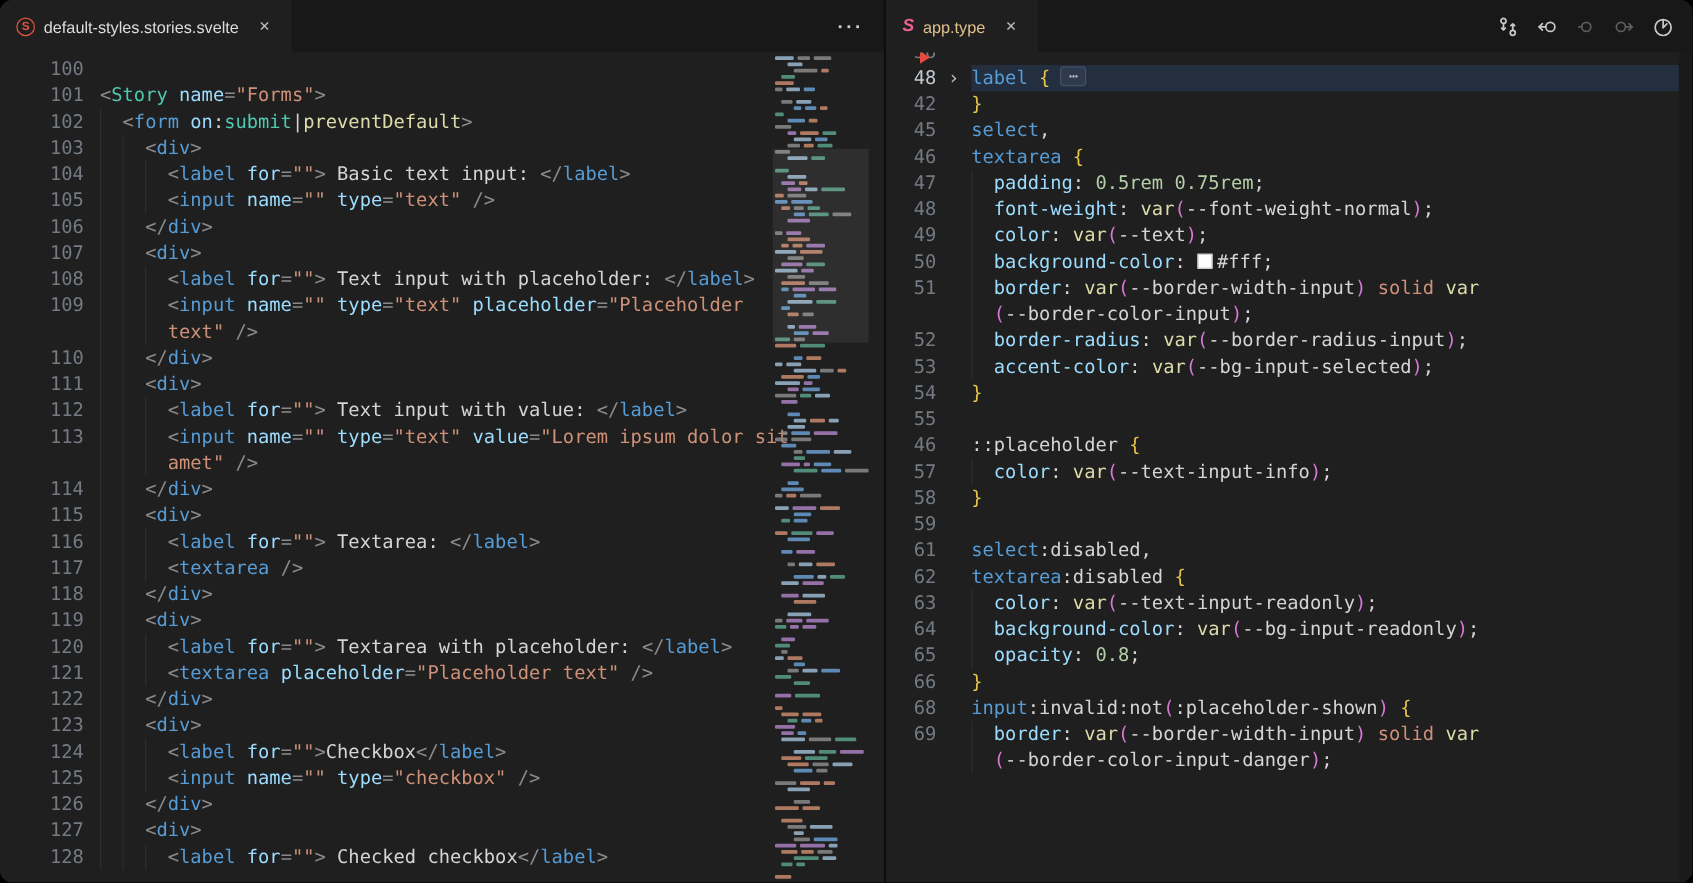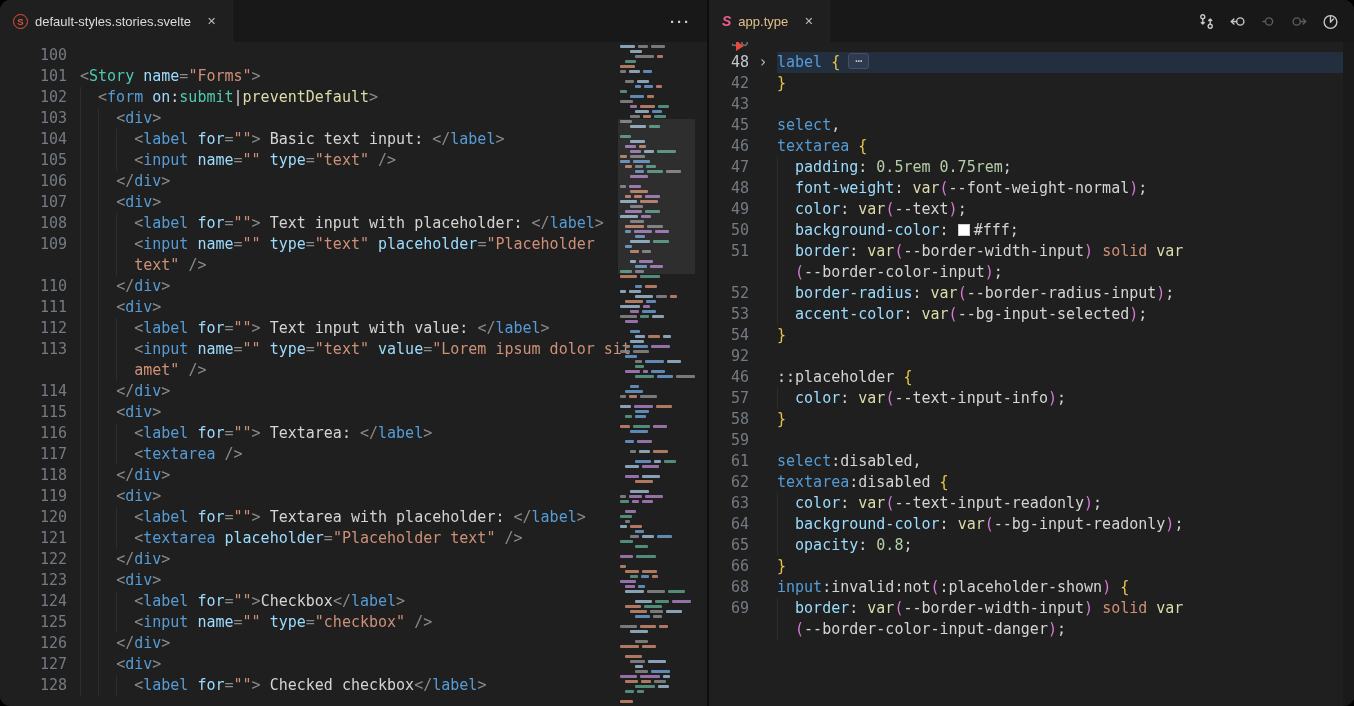--- a/index.html
+++ b/index.html
@@ -621,33 +621,32 @@
             </svg>
           </button>
         </div>
     </div>
     <div class="editor right-editor">
       <div class="flag" id="flag" style="border-left: 8px solid rgb(232, 72, 63);"></div>
       <div class="lines" id="right-lines">
           <div class="row"><span class="ln">36</span><span class="foldcol"></span><span class="code"></span></div>
           <div class="row hl"><span class="ln active">48</span><span class="foldcol">›</span><span class="code"><span style="color: rgb(86, 156, 214);">label</span><span style="color: rgb(212, 212, 212);"> </span><span style="color: rgb(232, 197, 74);">{</span><span class="fold-badge">⋯</span></span></div>
           <div class="row"><span class="ln">42</span><span class="foldcol"></span><span class="code"><span style="color: rgb(232, 197, 74);">}</span></span></div>
-          <div class="row"><span class="ln">43</span><span class="foldcol"></span><span class="code"></span></div>
           <div class="row"><span class="ln">45</span><span class="foldcol"></span><span class="code"><span style="color: rgb(86, 156, 214);">select</span><span style="color: rgb(212, 212, 212);">,</span></span></div>
           <div class="row"><span class="ln">46</span><span class="foldcol"></span><span class="code"><span style="color: rgb(86, 156, 214);">textarea</span><span style="color: rgb(212, 212, 212);"> </span><span style="color: rgb(232, 197, 74);">{</span></span></div>
           <div class="row"><span class="ln">47</span><span class="foldcol"></span><span class="code"><i class="guide" style="left: 0px;"></i><span style="color: rgb(212, 212, 212);">  </span><span style="color: rgb(156, 220, 254);">padding</span><span style="color: rgb(212, 212, 212);">: </span><span style="color: rgb(181, 206, 168);">0.5rem</span><span style="color: rgb(212, 212, 212);"> </span><span style="color: rgb(181, 206, 168);">0.75rem</span><span style="color: rgb(212, 212, 212);">;</span></span></div>
           <div class="row"><span class="ln">48</span><span class="foldcol"></span><span class="code"><i class="guide" style="left: 0px;"></i><span style="color: rgb(212, 212, 212);">  </span><span style="color: rgb(156, 220, 254);">font-weight</span><span style="color: rgb(212, 212, 212);">: </span><span style="color: rgb(220, 220, 170);">var</span><span style="color: rgb(214, 120, 214);">(</span><span style="color: rgb(212, 212, 212);">--font-weight-normal</span><span style="color: rgb(214, 120, 214);">)</span><span style="color: rgb(212, 212, 212);">;</span></span></div>
           <div class="row"><span class="ln">49</span><span class="foldcol"></span><span class="code"><i class="guide" style="left: 0px;"></i><span style="color: rgb(212, 212, 212);">  </span><span style="color: rgb(156, 220, 254);">color</span><span style="color: rgb(212, 212, 212);">: </span><span style="color: rgb(220, 220, 170);">var</span><span style="color: rgb(214, 120, 214);">(</span><span style="color: rgb(212, 212, 212);">--text</span><span style="color: rgb(214, 120, 214);">)</span><span style="color: rgb(212, 212, 212);">;</span></span></div>
           <div class="row"><span class="ln">50</span><span class="foldcol"></span><span class="code"><i class="guide" style="left: 0px;"></i><span style="color: rgb(212, 212, 212);">  </span><span style="color: rgb(156, 220, 254);">background-color</span><span style="color: rgb(212, 212, 212);">: </span><i class="swatch" style="background: rgb(255, 255, 255);"></i><span style="color: rgb(212, 212, 212);">#fff</span><span style="color: rgb(212, 212, 212);">;</span></span></div>
           <div class="row"><span class="ln">51</span><span class="foldcol"></span><span class="code"><i class="guide" style="left: 0px;"></i><span style="color: rgb(212, 212, 212);">  </span><span style="color: rgb(156, 220, 254);">border</span><span style="color: rgb(212, 212, 212);">: </span><span style="color: rgb(220, 220, 170);">var</span><span style="color: rgb(214, 120, 214);">(</span><span style="color: rgb(212, 212, 212);">--border-width-input</span><span style="color: rgb(214, 120, 214);">)</span><span style="color: rgb(212, 212, 212);"> </span><span style="color: rgb(206, 145, 120);">solid</span><span style="color: rgb(212, 212, 212);"> </span><span style="color: rgb(220, 220, 170);">var</span></span></div>
           <div class="row"><span class="ln"></span><span class="foldcol"></span><span class="code"><i class="guide" style="left: 0px;"></i><span style="color: rgb(212, 212, 212);">  </span><span style="color: rgb(214, 120, 214);">(</span><span style="color: rgb(212, 212, 212);">--border-color-input</span><span style="color: rgb(214, 120, 214);">)</span><span style="color: rgb(212, 212, 212);">;</span></span></div>
           <div class="row"><span class="ln">52</span><span class="foldcol"></span><span class="code"><i class="guide" style="left: 0px;"></i><span style="color: rgb(212, 212, 212);">  </span><span style="color: rgb(156, 220, 254);">border-radius</span><span style="color: rgb(212, 212, 212);">: </span><span style="color: rgb(220, 220, 170);">var</span><span style="color: rgb(214, 120, 214);">(</span><span style="color: rgb(212, 212, 212);">--border-radius-input</span><span style="color: rgb(214, 120, 214);">)</span><span style="color: rgb(212, 212, 212);">;</span></span></div>
           <div class="row"><span class="ln">53</span><span class="foldcol"></span><span class="code"><i class="guide" style="left: 0px;"></i><span style="color: rgb(212, 212, 212);">  </span><span style="color: rgb(156, 220, 254);">accent-color</span><span style="color: rgb(212, 212, 212);">: </span><span style="color: rgb(220, 220, 170);">var</span><span style="color: rgb(214, 120, 214);">(</span><span style="color: rgb(212, 212, 212);">--bg-input-selected</span><span style="color: rgb(214, 120, 214);">)</span><span style="color: rgb(212, 212, 212);">;</span></span></div>
           <div class="row"><span class="ln">54</span><span class="foldcol"></span><span class="code"><span style="color: rgb(232, 197, 74);">}</span></span></div>
-          <div class="row"><span class="ln">92</span><span class="foldcol"></span><span class="code"></span></div>
+          <div class="row"><span class="ln">55</span><span class="foldcol"></span><span class="code"></span></div>
           <div class="row"><span class="ln">46</span><span class="foldcol"></span><span class="code"><span style="color: rgb(212, 212, 212);">::placeholder</span><span style="color: rgb(212, 212, 212);"> </span><span style="color: rgb(232, 197, 74);">{</span></span></div>
           <div class="row"><span class="ln">57</span><span class="foldcol"></span><span class="code"><i class="guide" style="left: 0px;"></i><span style="color: rgb(212, 212, 212);">  </span><span style="color: rgb(156, 220, 254);">color</span><span style="color: rgb(212, 212, 212);">: </span><span style="color: rgb(220, 220, 170);">var</span><span style="color: rgb(214, 120, 214);">(</span><span style="color: rgb(212, 212, 212);">--text-input-info</span><span style="color: rgb(214, 120, 214);">)</span><span style="color: rgb(212, 212, 212);">;</span></span></div>
           <div class="row"><span class="ln">58</span><span class="foldcol"></span><span class="code"><span style="color: rgb(232, 197, 74);">}</span></span></div>
           <div class="row"><span class="ln">59</span><span class="foldcol"></span><span class="code"></span></div>
           <div class="row"><span class="ln">61</span><span class="foldcol"></span><span class="code"><span style="color: rgb(86, 156, 214);">select</span><span style="color: rgb(212, 212, 212);">:disabled</span><span style="color: rgb(212, 212, 212);">,</span></span></div>
           <div class="row"><span class="ln">62</span><span class="foldcol"></span><span class="code"><span style="color: rgb(86, 156, 214);">textarea</span><span style="color: rgb(212, 212, 212);">:disabled</span><span style="color: rgb(212, 212, 212);"> </span><span style="color: rgb(232, 197, 74);">{</span></span></div>
           <div class="row"><span class="ln">63</span><span class="foldcol"></span><span class="code"><i class="guide" style="left: 0px;"></i><span style="color: rgb(212, 212, 212);">  </span><span style="color: rgb(156, 220, 254);">color</span><span style="color: rgb(212, 212, 212);">: </span><span style="color: rgb(220, 220, 170);">var</span><span style="color: rgb(214, 120, 214);">(</span><span style="color: rgb(212, 212, 212);">--text-input-readonly</span><span style="color: rgb(214, 120, 214);">)</span><span style="color: rgb(212, 212, 212);">;</span></span></div>
           <div class="row"><span class="ln">64</span><span class="foldcol"></span><span class="code"><i class="guide" style="left: 0px;"></i><span style="color: rgb(212, 212, 212);">  </span><span style="color: rgb(156, 220, 254);">background-color</span><span style="color: rgb(212, 212, 212);">: </span><span style="color: rgb(220, 220, 170);">var</span><span style="color: rgb(214, 120, 214);">(</span><span style="color: rgb(212, 212, 212);">--bg-input-readonly</span><span style="color: rgb(214, 120, 214);">)</span><span style="color: rgb(212, 212, 212);">;</span></span></div>
           <div class="row"><span class="ln">65</span><span class="foldcol"></span><span class="code"><i class="guide" style="left: 0px;"></i><span style="color: rgb(212, 212, 212);">  </span><span style="color: rgb(156, 220, 254);">opacity</span><span style="color: rgb(212, 212, 212);">: </span><span style="color: rgb(181, 206, 168);">0.8</span><span style="color: rgb(212, 212, 212);">;</span></span></div>
           <div class="row"><span class="ln">66</span><span class="foldcol"></span><span class="code"><span style="color: rgb(232, 197, 74);">}</span></span></div>

